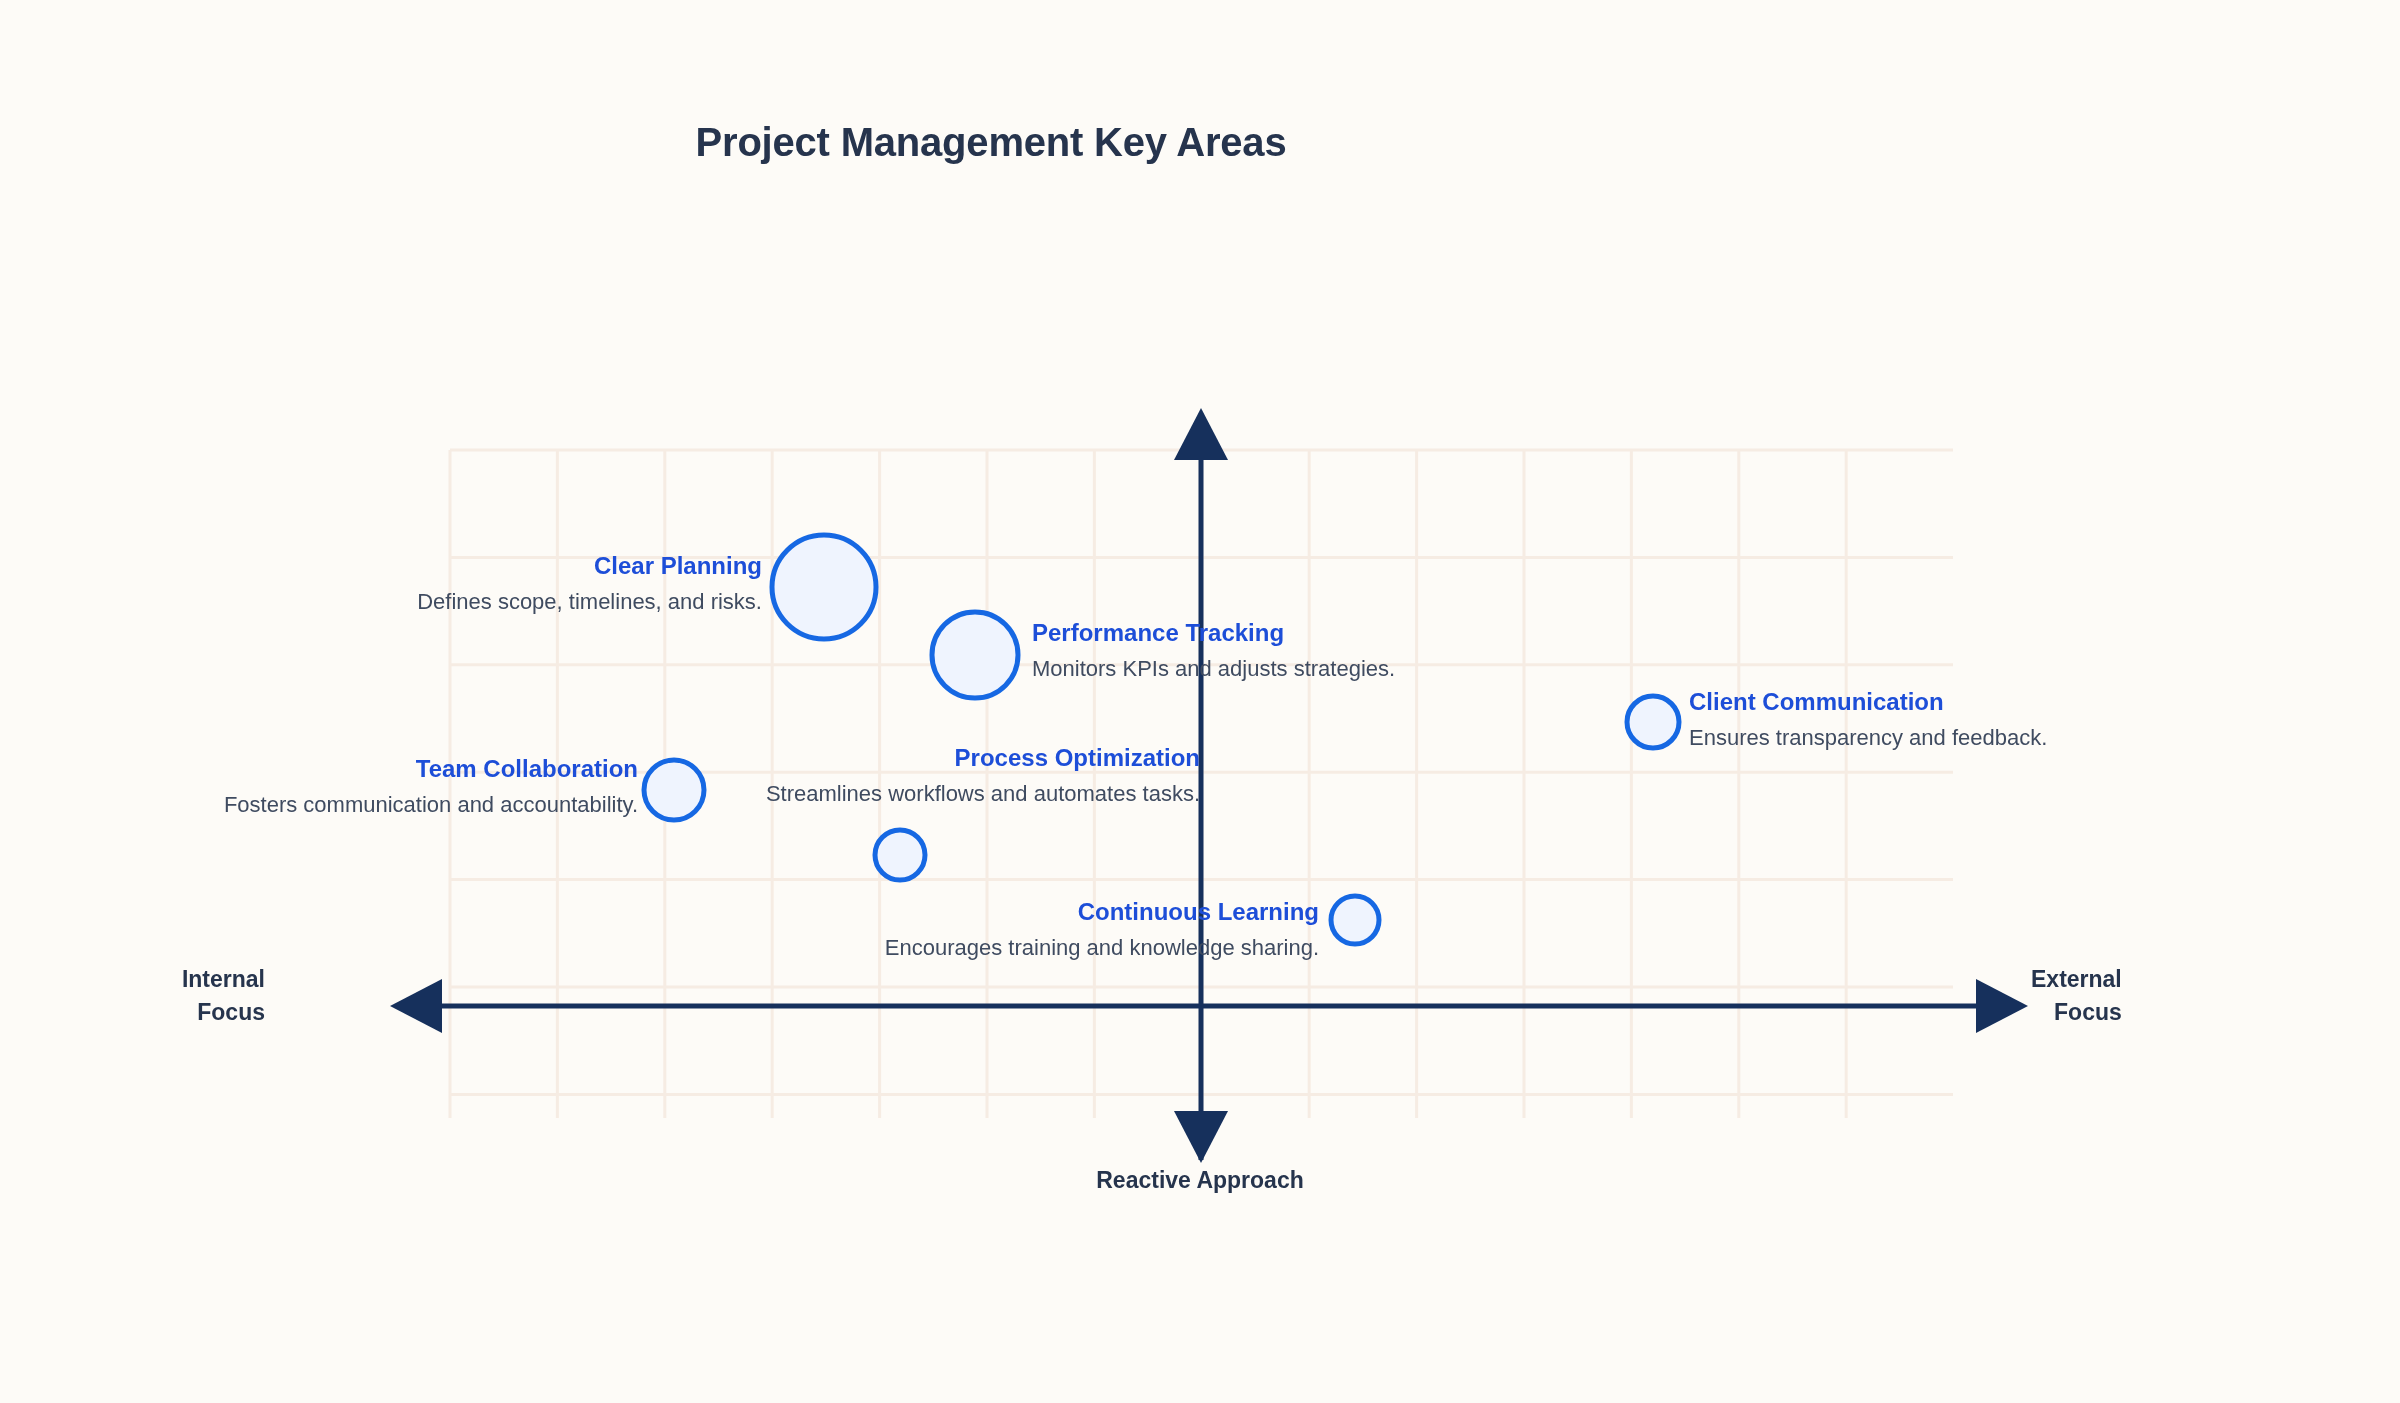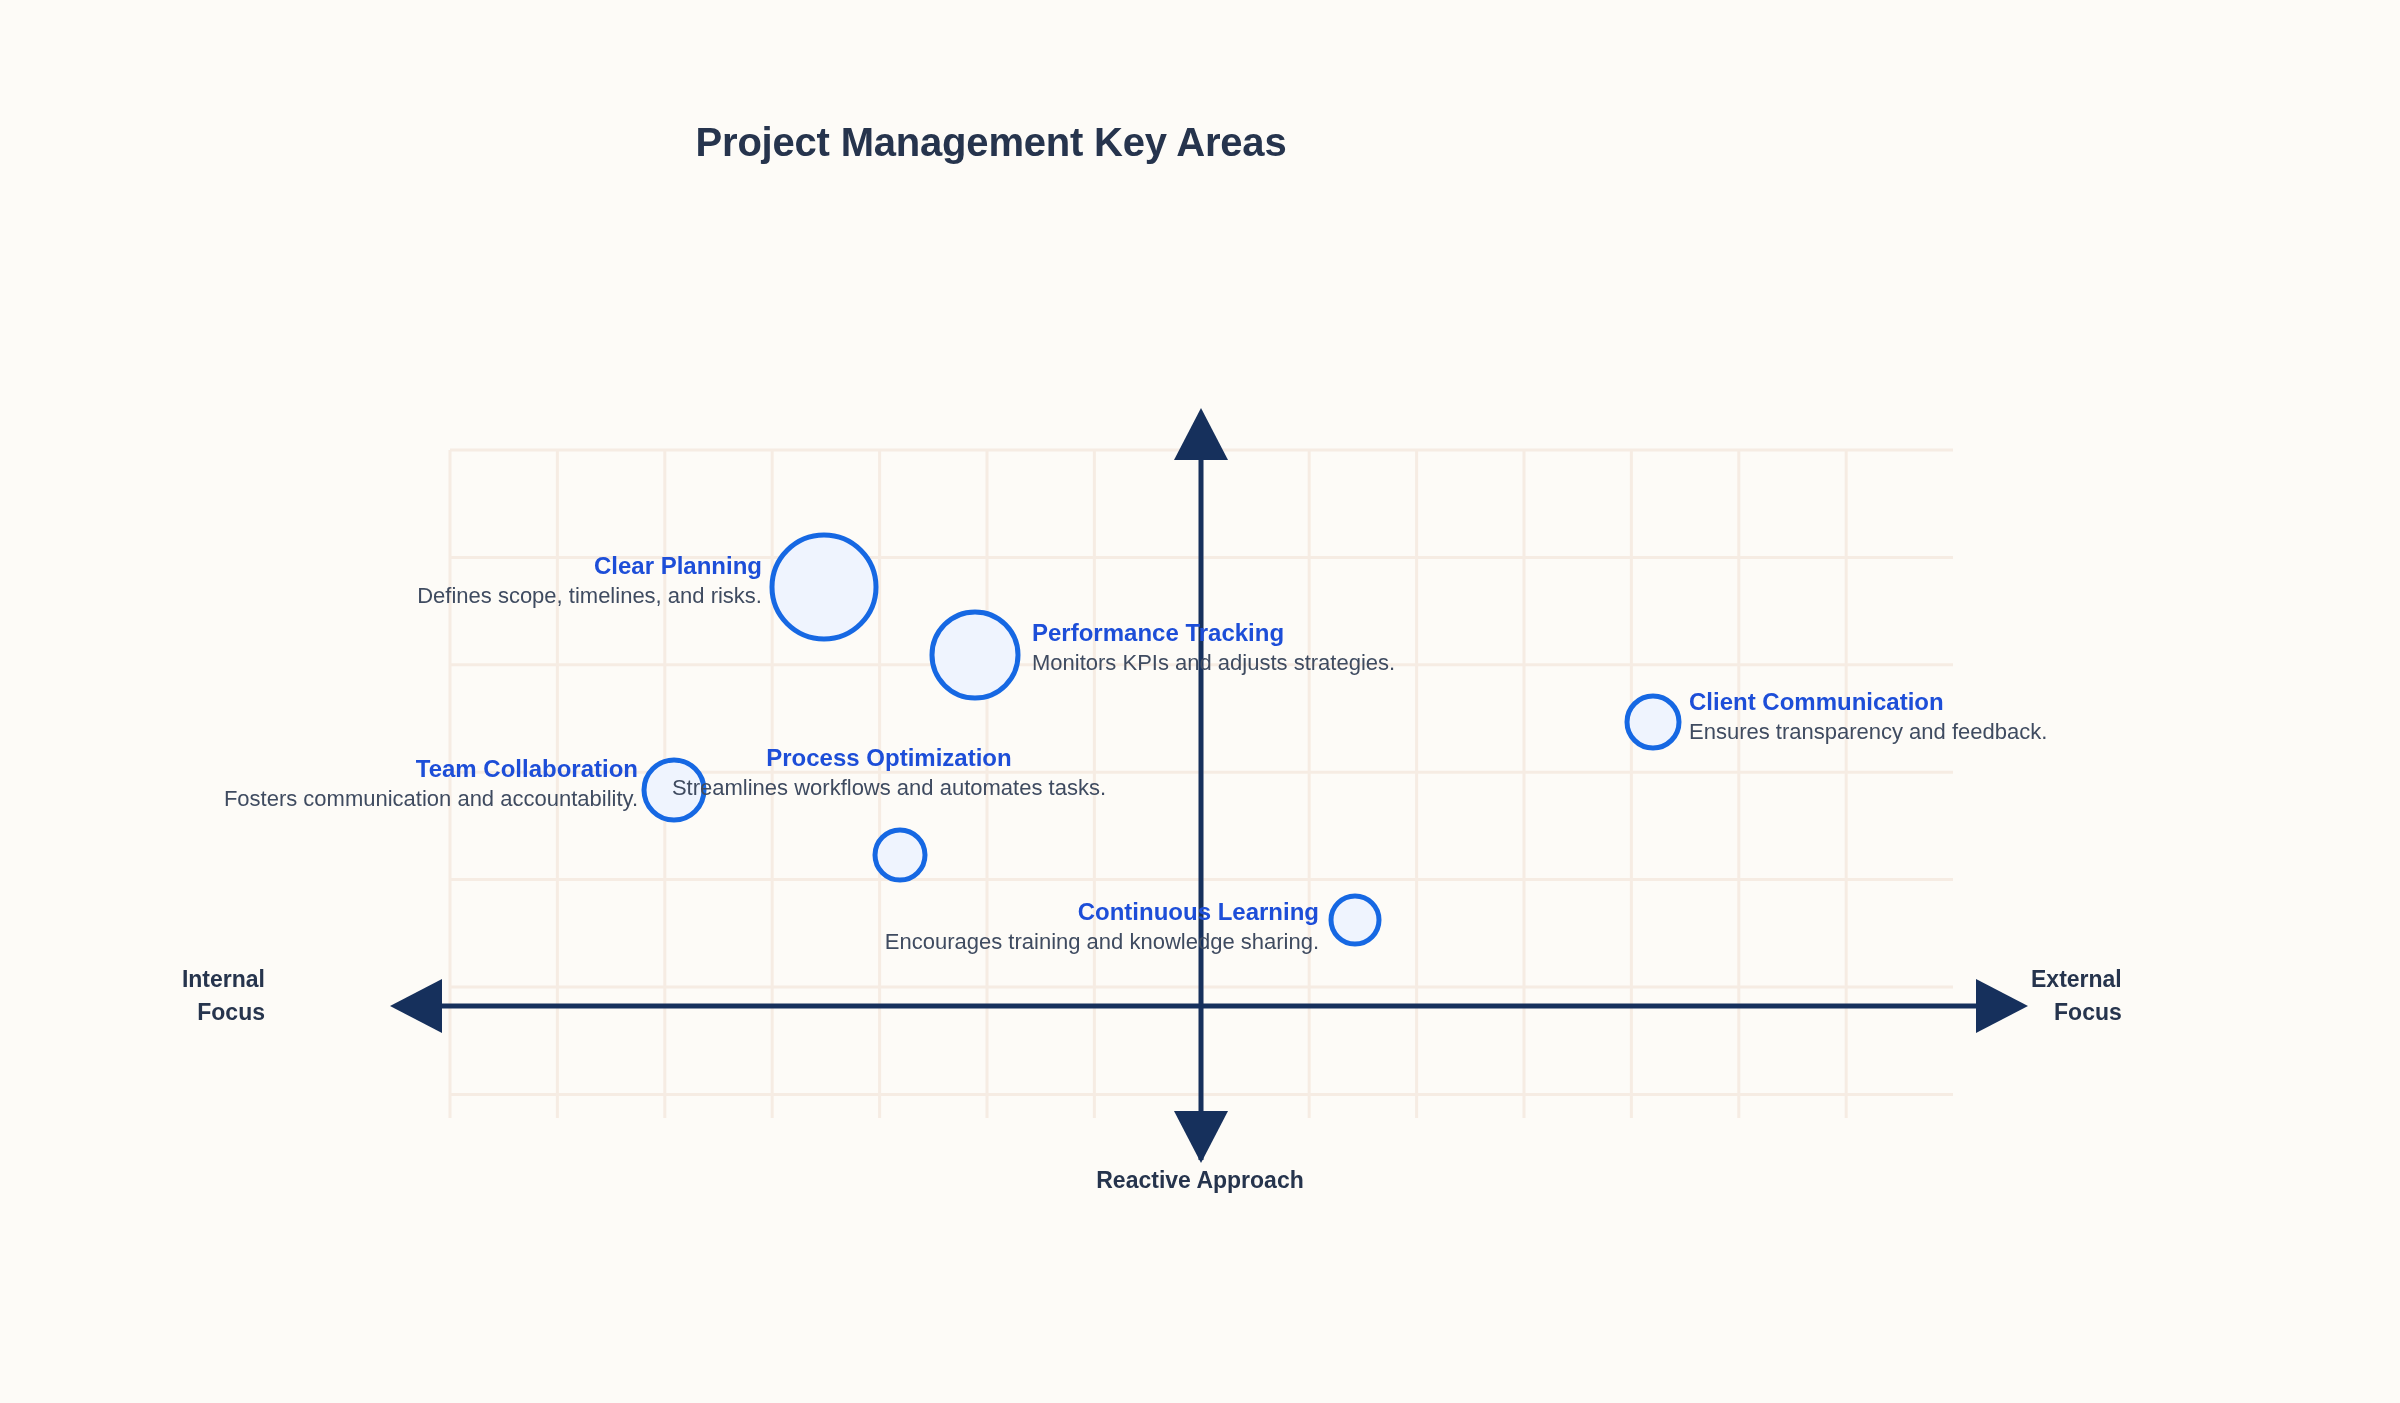--- a/index.html
+++ b/index.html
@@ -87,20 +87,21 @@
     display: block;
     font-size: 24px;
     font-weight: 700;
     color: #1d4ed8;
   }
   .bubble-note .note-desc {
     display: block;
     font-size: 22px;
     font-weight: 400;
     color: #3f4b60;
+    margin-top: 6px;
   }
   .note-right { text-align: left; }
   .note-left  { text-align: right; }
 </style>
 </head>
 <body>
 
 <div id="stage">
 
   <div id="chart-title">Project Management Key Areas</div>
@@ -163,21 +164,21 @@
         <span class="note-desc">Monitors KPIs and adjusts strategies.</span>
       </div>
       <div class="bubble-note note-right" style="top: 687px; left: 1689px;">
         <span class="note-title">Client Communication</span>
         <span class="note-desc">Ensures transparency and feedback.</span>
       </div>
       <div class="bubble-note note-left" style="top: 754px; right: 1762px;">
         <span class="note-title">Team Collaboration</span>
         <span class="note-desc">Fosters communication and accountability.</span>
       </div>
-      <div class="bubble-note note-left" style="top: 743px; right: 1294px; text-align: center;">
+      <div class="bubble-note note-left" style="top: 743px; right: 1200px;">
         <span class="note-title">Process Optimization</span>
         <span class="note-desc">Streamlines workflows and automates tasks.</span>
       </div>
       <div class="bubble-note note-left" style="top: 897px; right: 1081px;">
         <span class="note-title">Continuous Learning</span>
         <span class="note-desc">Encourages training and knowledge sharing.</span>
       </div>
     </div>
 </div>
 

